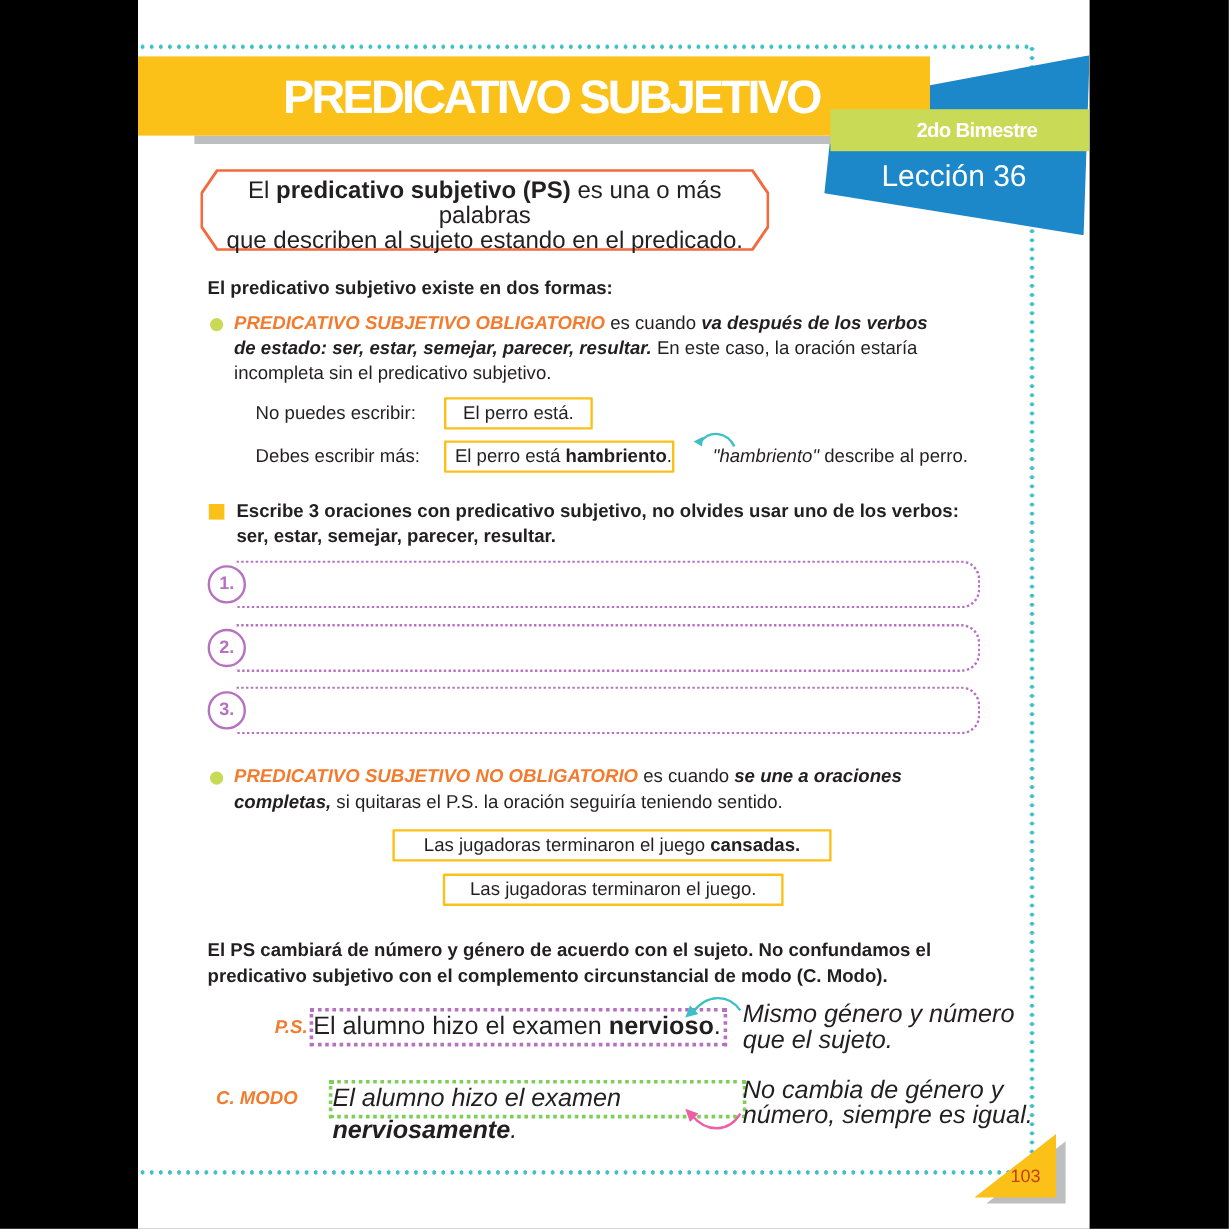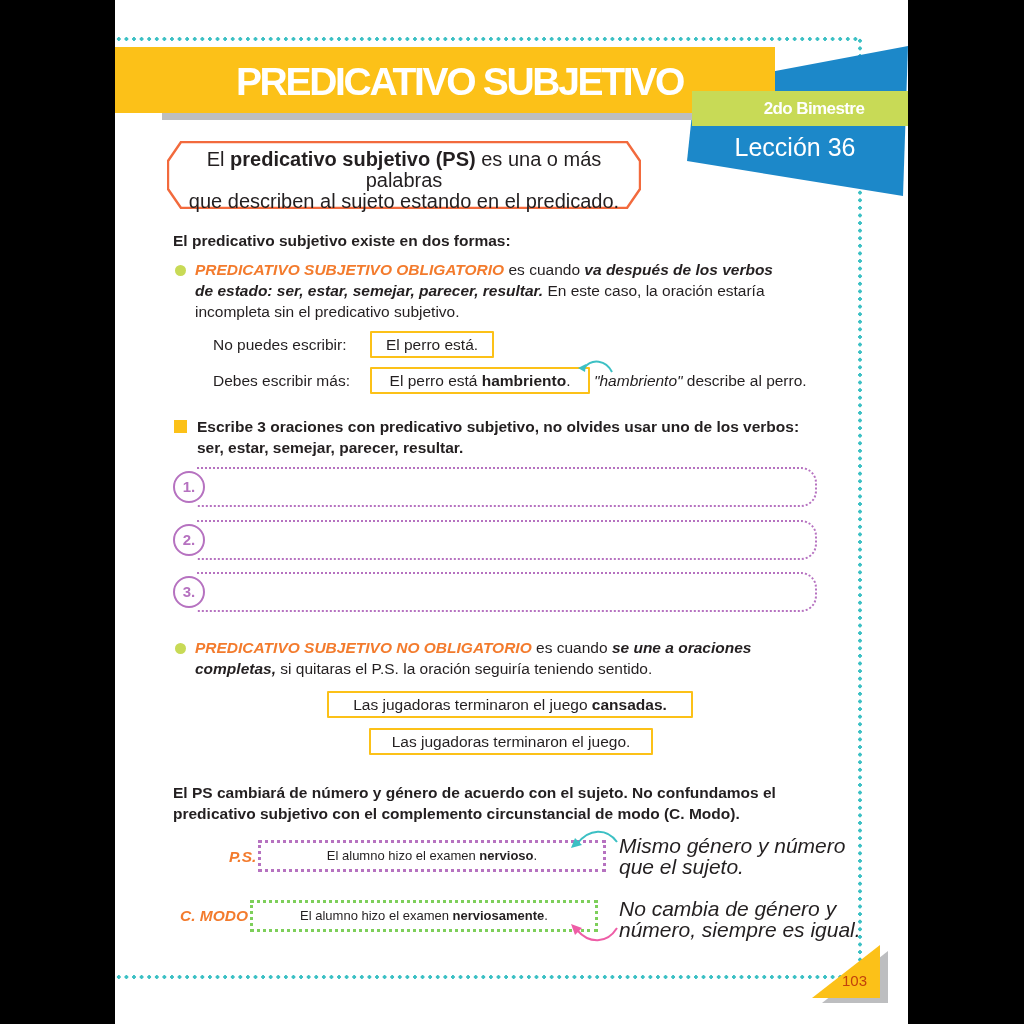--- a/index.html
+++ b/index.html
@@ -19,21 +19,21 @@
   .callout-text{position:absolute;left:52px;top:149px;width:474px;text-align:center;font-size:20px;line-height:21px;}
   b{font-weight:bold;}
   .para{position:absolute;font-size:15.5px;line-height:21px;}
   .orange{color:#f37b2d;font-weight:bold;font-style:italic;}
   .bi{font-weight:bold;font-style:italic;}
   .bullet-green{position:absolute;width:11px;height:11px;border-radius:50%;background:#c8da56;}
   .bullet-sq{position:absolute;width:13px;height:13px;background:#fcc118;}
   .pill{position:absolute;border:2px solid #fcc118;border-radius:1px;font-size:15.5px;text-align:center;box-sizing:border-box;background:#fff;}
   .answer-line{position:absolute;left:82px;width:620px;height:40px;border:2px dotted #b672c0;border-left:none;border-radius:0 16px 16px 0;box-sizing:border-box;}
   .answer-num{position:absolute;left:58px;width:28px;height:28px;border:2.5px solid #b672c0;border-radius:50%;color:#b672c0;font-weight:bold;font-size:15px;text-align:center;line-height:28px;background:#fff;}
-  .ps-box{position:absolute;border:3px dotted;box-sizing:border-box;font-size:13px;text-align:center;}
+  .ps-box{position:absolute;border:3px dotted;box-sizing:border-box;font-size:21px;}
   .side-label{position:absolute;color:#f37b2d;font-weight:bold;font-style:italic;font-size:15.5px;}
   .note{position:absolute;font-style:italic;font-size:21px;line-height:21px;}
   .pagenum{position:absolute;left:695px;top:945px;width:80px;height:60px;}
   .pagenum-text{position:absolute;left:727px;top:972px;width:40px;color:#c2410c;font-size:15px;}
 </style>
 </head>
 <body>
 
 <div class="page">
 
@@ -69,21 +69,21 @@
     <span class="bi">de estado: ser, estar, semejar, parecer, resultar.</span><span> En este caso, la oración estaría</span><br>
     <span>incompleta sin el predicativo subjetivo.</span>
   </div>
 
   <div class="para" style="left:98px;top:334px;">No puedes escribir:</div>
   <div class="pill" style="left:255px;top:331px;width:124px;height:27px;line-height:23px;">
     <span>El perro está.</span>
   </div>
 
   <div class="para" style="left:98px;top:370px;">Debes escribir más:</div>
-  <div class="pill" style="left:255px;top:367px;width:220px;height:27px;line-height:23px;">
+  <div class="pill" style="left:255px;top:367px;width:192px;height:27px;line-height:23px;text-align:right;">
     <span>El perro está </span><b>hambriento</b><span>.</span>
   </div>
   <svg class="abs" style="left:455px;top:356px;width:50px;height:22px;" viewBox="0 0 50 22">
     <path d="M42,16 C36,4 22,2 14,12" fill="none" stroke="#3cc0c4" stroke-width="2"></path>
     <path d="M8,12 L16,8 L15,16 Z" fill="#3cc0c4"></path>
   </svg>
   <div class="para" style="left:479px;top:370px;">
     <i>"hambriento"</i><span> describe al perro.</span>
   </div>
 
@@ -127,21 +127,21 @@
   <svg class="abs" style="left:440px;top:826px;width:66px;height:28px;" viewBox="0 0 66 28">
     <path d="M62,16 C52,2 34,2 22,18" fill="none" stroke="#3cc0c4" stroke-width="2"></path>
     <path d="M16,22 L20,12 L27,19 Z" fill="#3cc0c4"></path>
   </svg>
   <div class="note" style="left:504px;top:835px;">
     <span>Mismo género y número</span><br>
     <span>que el sujeto.</span>
   </div>
 
   <div class="side-label" style="left:65px;top:907px;">C. MODO</div>
-  <div class="ps-box" style="left:135px;top:900px;width:348px;height:32px;line-height:26px;border-color:#7dcf5a;">
+  <div class="ps-box" style="left:159px;top:900px;width:348px;height:32px;line-height:26px;border-color:#7dcf5a;font-style:italic;">
     <span>El alumno hizo el examen </span><b>nerviosamente</b><span>.</span>
   </div>
   <svg class="abs" style="left:440px;top:918px;width:66px;height:28px;" viewBox="0 0 66 28">
     <path d="M62,10 C52,26 34,26 22,12" fill="none" stroke="#ee5da6" stroke-width="2"></path>
     <path d="M16,6 L27,10 L20,17 Z" fill="#ee5da6"></path>
   </svg>
   <div class="note" style="left:504px;top:898px;">
     <span>No cambia de género y</span><br>
     <span>número, siempre es igual.</span>
   </div>

